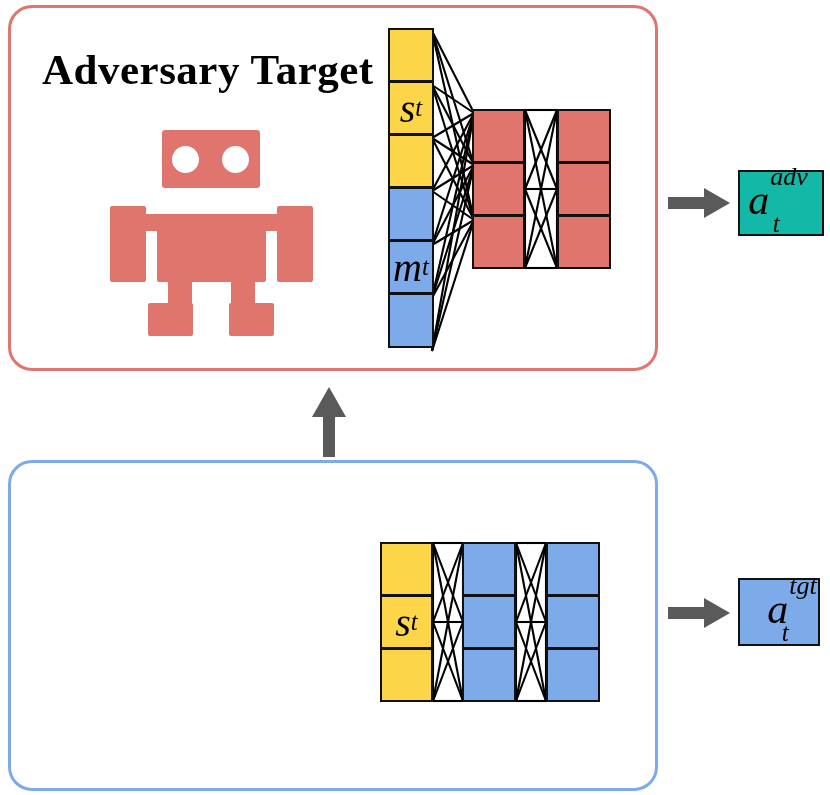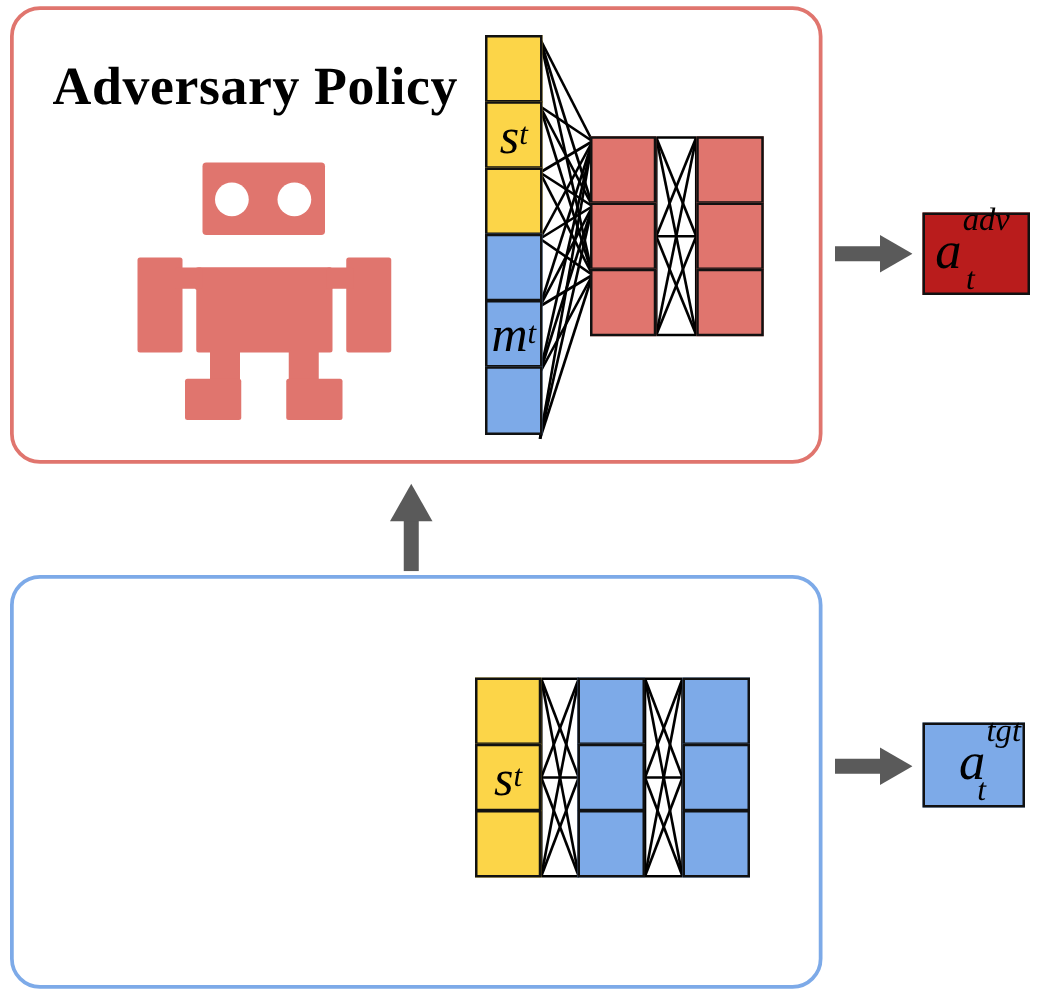--- a/index.html
+++ b/index.html
@@ -45,35 +45,35 @@
   svg.edges{position:absolute;overflow:visible;}
   svg.edges line{stroke:#000000;stroke-width:2.1;}
 
   
   .arrow-h{position:absolute;}
   .arrow-v{position:absolute;}
 
   
   .actbox{position:absolute;box-sizing:border-box;border:2.5px solid #111111;
           display:flex;align-items:center;justify-content:center;}
-  .actbox.red{background:#b91c1c;}
+  .actbox.red{background:#14b8a6;}
   .actbox.blue{background:#7DAAE8;}
   .actlabel{font-family:"Liberation Serif", serif;font-style:italic;color:#000;
             font-size:42px;line-height:1;white-space:nowrap;position:relative;}
   .actlabel sup{font-size:0.62em;font-style:italic;position:relative;top:-0.55em;left:1px;}
   .actlabel sub{font-size:0.60em;font-style:italic;position:relative;left:-1.35em;top:0.32em;}
 </style>
 </head>
 <body>
 
 <div class="stage">
 
   <div class="panel" id="panel-adv"></div>
 
-  <div class="panel-title" id="title-adv">Adversary Policy</div>
+  <div class="panel-title" id="title-adv">Adversary Target</div>
 
   <div class="robot" id="robot-adv" style="left:110px;top:130px;width:215px;height:210px;">
     <div class="head" style="left:52px;top:0px;width:98px;height:58px;background:#E0756E;"></div>
     <div class="eye" style="left:62px;top:16px;width:27px;height:27px;"></div>
     <div class="eye" style="left:112px;top:16px;width:27px;height:27px;"></div>
 
     <div class="arm" style="left:0px;top:76px;width:36px;height:76px;background:#E0756E;"></div>
     <div class="arm" style="left:167px;top:76px;width:36px;height:76px;background:#E0756E;"></div>
 
     <div class="torso" style="left:47px;top:84px;width:109px;height:68px;background:#E0756E;"></div>

